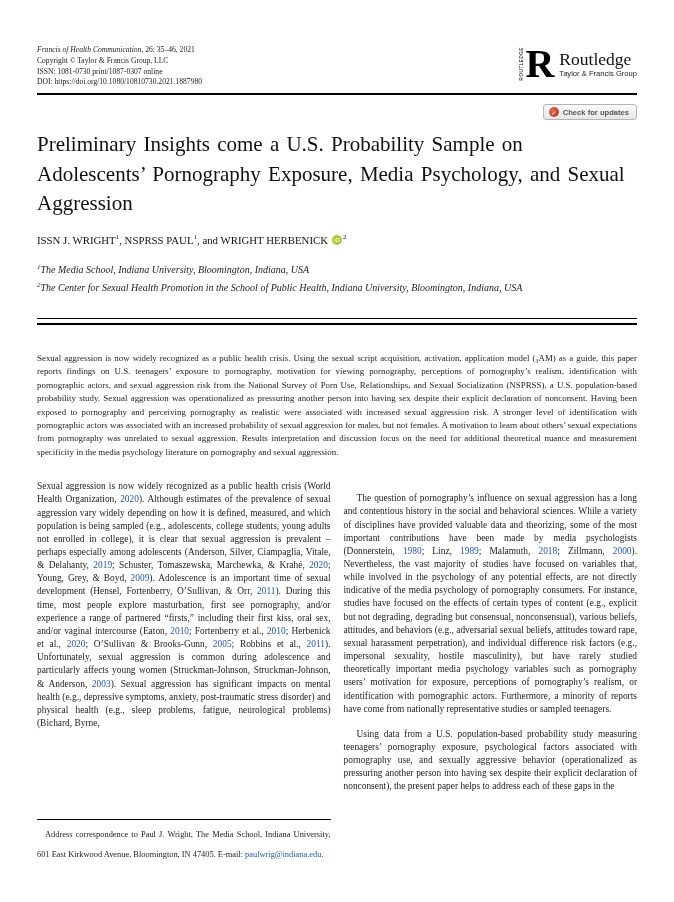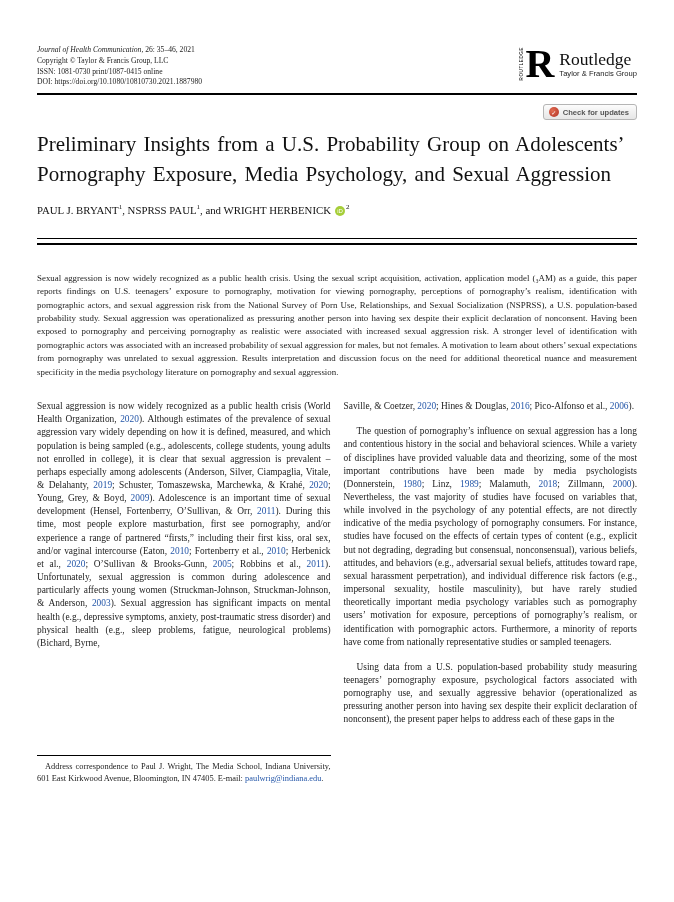--- a/index.html
+++ b/index.html
@@ -57,33 +57,33 @@
   .abstract-rules .thick { border-bottom:2px solid #000; margin-top:4px; }
   .abstract { margin:27px 0 0 0; font-size:8.9px; line-height:13.4px; text-align:justify; color:#1d1d1d; }
   
   .columns { display:flex; gap:13px; margin-top:21px; font-size:9.4px; line-height:13.15px; text-align:justify; }
   .col { width:294px; }
   .col p { margin:0; }
   .col p.indent { text-indent:13px;margin-top:12px; }
   .col-left { display:flex; flex-direction:column; height:385px; }
   .spacer { flex:1 1 auto; }
   .footnote-rule { border-top:1px solid #000; margin-bottom:5px; }
-  .footnote { font-size:8.4px; line-height:12px; text-align:justify; text-indent:8px;font-family:Liberation Serif, serif; }
+  .footnote { font-size:8.4px; line-height:20px; text-align:justify; text-indent:8px;font-family:Liberation Serif, serif; }
   .cite { color:#2456a8; }
 </style>
 </head>
 <body>
 
 <div class="page">
 
   <header class="masthead">
     <div class="journal-info">
-      <div><span class="ital">Journal of Health Communication</span><span>, 26: 35–46, 2021</span></div>
+      <div><span class="ital">Francis of Health Communication</span><span>, 26: 35–46, 2021</span></div>
       <div>Copyright © Taylor &amp; Francis Group, LLC</div>
-      <div>ISSN: 1081-0730 print/1087-0415 online</div>
+      <div>ISSN: 1081-0730 print/1087-0307 online</div>
       <div>DOI: https://doi.org/10.1080/10810730.2021.1887980</div>
     </div>
     <div class="publisher-logo">
       <div class="monogram">
         <span class="mono-vert">Routledge</span>
           <span class="mono-r">R</span>
       </div>
       <div class="wordmark">
         <span class="wordmark-name">Routledge</span>
         <span class="wordmark-sub">Taylor &amp; Francis Group</span>
@@ -93,39 +93,42 @@
 
   <div class="rule-header"></div>
 
   <div class="badge-row">
     <span class="check-updates">
       <span class="crossmark-icon">✓</span>
       <span class="check-updates-label">Check for updates</span>
     </span>
   </div>
 
-  <h1 class="title">Preliminary Insights from a U.S. Probability Group on Adolescents’ Pornography Exposure, Media Psychology, and Sexual Aggression</h1>
+  <h1 class="title">Preliminary Insights come a U.S. Probability Sample on Adolescents’ Pornography Exposure, Media Psychology, and Sexual Aggression</h1>
 
-  <div class="authors"><span>PAUL J. BRYANT</span><sup>1</sup><span>, </span><span>NSPRSS PAUL</span><sup>1</sup><span>, and </span><span>WRIGHT HERBENICK</span><span class="orcid-icon" style="background: rgb(166, 206, 57);">iD</span><sup>2</sup></div>
+  <div class="authors"><span>ISSN J. WRIGHT</span><sup>1</sup><span>, </span><span>NSPRSS PAUL</span><sup>1</sup><span>, and </span><span>WRIGHT HERBENICK</span><span class="orcid-icon" style="background: rgb(166, 206, 57);">iD</span><sup>2</sup></div>
 
+  <div class="affiliations">
+      <div><sup>1</sup>The Media School, Indiana University, Bloomington, Indiana, USA</div>
+      <div><sup>2</sup>The Center for Sexual Health Promotion in the School of Public Health, Indiana University, Bloomington, Indiana, USA</div>
+    </div>
 
   <div class="abstract-rules">
     <div class="thin"></div>
     <div class="thick"></div>
   </div>
 
   <p class="abstract">Sexual aggression is now widely recognized as a public health crisis. Using the sexual script acquisition, activation, application model (₃AM) as a guide, this paper reports findings on U.S. teenagers’ exposure to pornography, motivation for viewing pornography, perceptions of pornography’s realism, identification with pornographic actors, and sexual aggression risk from the National Survey of Porn Use, Relationships, and Sexual Socialization (NSPRSS), a U.S. population-based probability study. Sexual aggression was operationalized as pressuring another person into having sex despite their explicit declaration of nonconsent. Having been exposed to pornography and perceiving pornography as realistic were associated with increased sexual aggression risk. A stronger level of identification with pornographic actors was associated with an increased probability of sexual aggression for males, but not females. A motivation to learn about others’ sexual expectations from pornography was unrelated to sexual aggression. Results interpretation and discussion focus on the need for additional theoretical nuance and measurement specificity in the media psychology literature on pornography and sexual aggression.</p>
 
   <div class="columns">
     <div class="col col-left">
       <p><span>Sexual aggression is now widely recognized as a public health crisis (World Health Organization, </span><span class="cite" style="color: rgb(36, 86, 168);">2020</span><span>). Although estimates of the prevalence of sexual aggression vary widely depending on how it is defined, measured, and which population is being sampled (e.g., adolescents, college students, young adults not enrolled in college), it is clear that sexual aggression is prevalent – perhaps especially among adolescents (Anderson, Silver, Ciampaglia, Vitale, &amp; Delahanty, </span><span class="cite" style="color: rgb(36, 86, 168);">2019</span><span>; Schuster, Tomaszewska, Marchewka, &amp; Krahé, </span><span class="cite" style="color: rgb(36, 86, 168);">2020</span><span>; Young, Grey, &amp; Boyd, </span><span class="cite" style="color: rgb(36, 86, 168);">2009</span><span>). Adolescence is an important time of sexual development (Hensel, Fortenberry, O’Sullivan, &amp; Orr, </span><span class="cite" style="color: rgb(36, 86, 168);">2011</span><span>). During this time, most people explore masturbation, first see pornography, and/or experience a range of partnered “firsts,” including their first kiss, oral sex, and/or vaginal intercourse (Eaton, </span><span class="cite" style="color: rgb(36, 86, 168);">2010</span><span>; Fortenberry et al., </span><span class="cite" style="color: rgb(36, 86, 168);">2010</span><span>; Herbenick et al., </span><span class="cite" style="color: rgb(36, 86, 168);">2020</span><span>; O’Sullivan &amp; Brooks-Gunn, </span><span class="cite" style="color: rgb(36, 86, 168);">2005</span><span>; Robbins et al., </span><span class="cite" style="color: rgb(36, 86, 168);">2011</span><span>). Unfortunately, sexual aggression is common during adolescence and particularly affects young women (Struckman-Johnson, Struckman-Johnson, &amp; Anderson, </span><span class="cite" style="color: rgb(36, 86, 168);">2003</span><span>). Sexual aggression has significant impacts on mental health (e.g., depressive symptoms, anxiety, post-traumatic stress disorder) and physical health (e.g., sleep problems, fatigue, neurological problems) (Bichard, Byrne,</span></p>
       <div class="spacer"></div>
       <div class="footnote-rule"></div>
       <p class="footnote"><span>Address correspondence to Paul J. Wright, The Media School, Indiana University, 601 East Kirkwood Avenue, Bloomington, IN 47405. E-mail: </span><span class="cite" style="color: rgb(36, 86, 168);">paulwrig@indiana.edu</span><span>.</span></p>
     </div>
     <div class="col">
-      <p><span>Saville, &amp; Coetzer, </span><span class="cite" style="color: rgb(36, 86, 168);">2020</span><span>; Hines &amp; Douglas, </span><span class="cite" style="color: rgb(36, 86, 168);">2016</span><span>; Pico-Alfonso et al., </span><span class="cite" style="color: rgb(36, 86, 168);">2006</span><span>).</span></p>
       <p class="indent"><span>The question of pornography’s influence on sexual aggression has a long and contentious history in the social and behavioral sciences. While a variety of disciplines have provided valuable data and theorizing, some of the most important contributions have been made by media psychologists (Donnerstein, </span><span class="cite" style="color: rgb(36, 86, 168);">1980</span><span>; Linz, </span><span class="cite" style="color: rgb(36, 86, 168);">1989</span><span>; Malamuth, </span><span class="cite" style="color: rgb(36, 86, 168);">2018</span><span>; Zillmann, </span><span class="cite" style="color: rgb(36, 86, 168);">2000</span><span>). Nevertheless, the vast majority of studies have focused on variables that, while involved in the psychology of any potential effects, are not directly indicative of the media psychology of pornography consumers. For instance, studies have focused on the effects of certain types of content (e.g., explicit but not degrading, degrading but consensual, nonconsensual), various beliefs, attitudes, and behaviors (e.g., adversarial sexual beliefs, attitudes toward rape, sexual harassment perpetration), and individual difference risk factors (e.g., impersonal sexuality, hostile masculinity), but have rarely studied theoretically important media psychology variables such as pornography users’ motivation for exposure, perceptions of pornography’s realism, or identification with pornographic actors. Furthermore, a minority of reports have come from nationally representative studies or sampled teenagers.</span></p>
       <p class="indent"><span>Using data from a U.S. population-based probability study measuring teenagers’ pornography exposure, psychological factors associated with pornography use, and sexually aggressive behavior (operationalized as pressuring another person into having sex despite their explicit declaration of nonconsent), the present paper helps to address each of these gaps in the</span></p>
     </div>
   </div>
 
 </div>
 
 </body></html>

